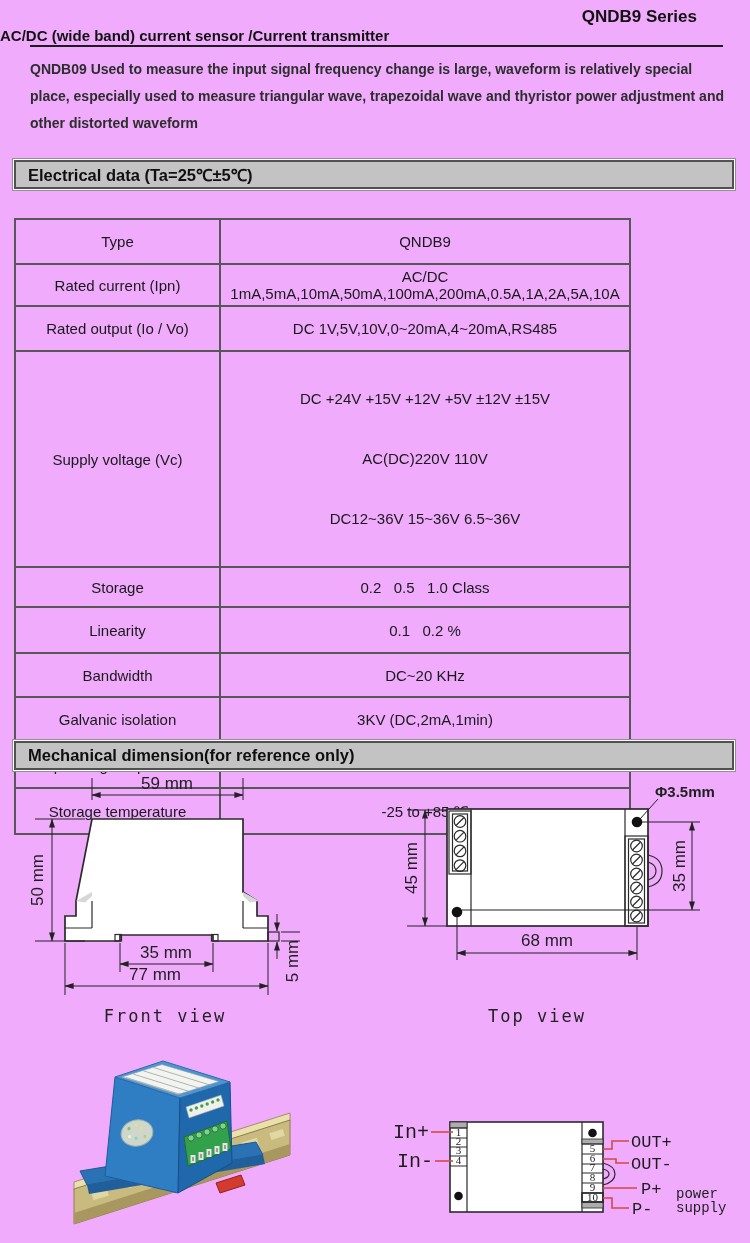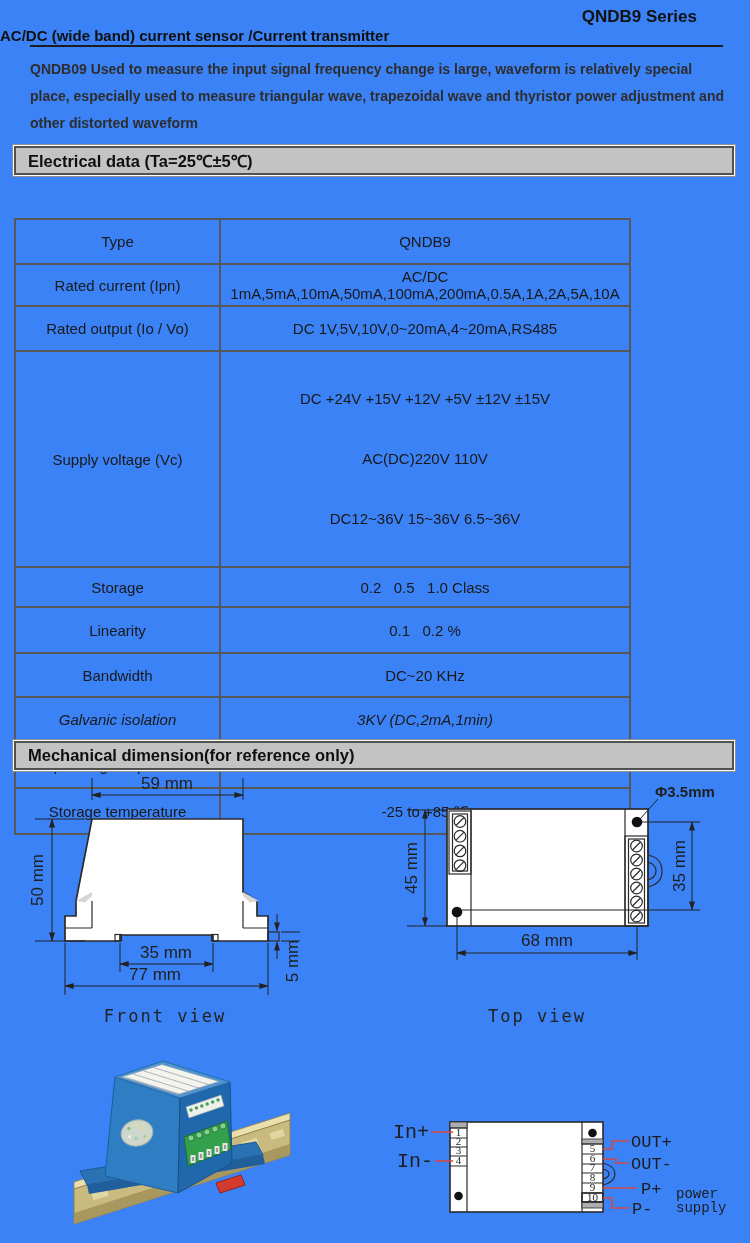--- a/index.html
+++ b/index.html
@@ -1,16 +1,16 @@
 <!DOCTYPE html>
 <html><head>
 <meta charset="utf-8">
 <style>
   html,body{margin:0;padding:0;background:#ffffff;}
-  .page{position:relative;width:750px;height:1243px;background:#3b82f6;overflow:hidden;
+  .page{position:relative;width:750px;height:1243px;background:#f0abfc;overflow:hidden;
         font-family:"Liberation Sans",sans-serif;color:#1a1a1a;}
   .title1{position:absolute;top:7px;left:0;right:53px;text-align:right;
           font-size:17px;font-weight:bold;color:#111;}
   .title2{position:absolute;top:27px;left:0;right:27px;text-align:left;
           font-size:15px;font-weight:bold;color:#111;}
   .header-rule{position:absolute;top:45px;left:30px;width:693px;height:2px;background:#1c1c1c;}
   .intro{position:absolute;top:56px;left:30px;width:696px;font-size:14px;
          line-height:27px;color:#2d2d2d;font-weight:bold;}
   .banner{position:absolute;left:14px;width:720px;height:29px;background:#c3c3c3;
           border:2px solid #515151;box-shadow:0 0 0 1px #fdfdfd,0 0 0 2px #919191;
@@ -36,21 +36,21 @@
 <body>
 
 <div class="page">
 
   <div class="title1">QNDB9 Series</div>
   <div class="title2">AC/DC (wide band) current sensor /Current transmitter</div>
   <div class="header-rule"></div>
 
   <div class="intro">QNDB09 Used to measure the input signal frequency change is large, waveform is relatively special place, especially used to measure triangular wave, trapezoidal wave and thyristor power adjustment and other distorted waveform</div>
 
-  <div class="banner" style="top:146px;">
+  <div class="banner" style="top:160px;">
     <span>Electrical data (Ta=25℃±5℃)</span>
   </div>
 
   <table class="spec">
     <colgroup>
         <col style="width:205px">
         <col>
       </colgroup>
     <tbody>
         <tr style="height:45px;">
@@ -78,21 +78,21 @@
       <td class="val">0.2   0.5   1.0 Class</td>
     </tr>
     <tr style="height:46px;">
       <td>Linearity</td>
       <td class="val">0.1   0.2 %</td>
     </tr>
     <tr style="height:44px;">
       <td>Bandwidth</td>
       <td class="val">DC~20 KHz</td>
     </tr>
-    <tr style="height:45px;font-style:italic;">
+    <tr style="height:45px;">
       <td>Galvanic isolation</td>
       <td class="val">3KV (DC,2mA,1min)</td>
     </tr>
     <tr style="height:46px;">
       <td>Operating temperature</td>
       <td class="val">-20 to +80 ℃</td>
     </tr>
     <tr style="height:46px;">
       <td>Storage temperature</td>
       <td class="val">-25 to +85 ℃</td>

